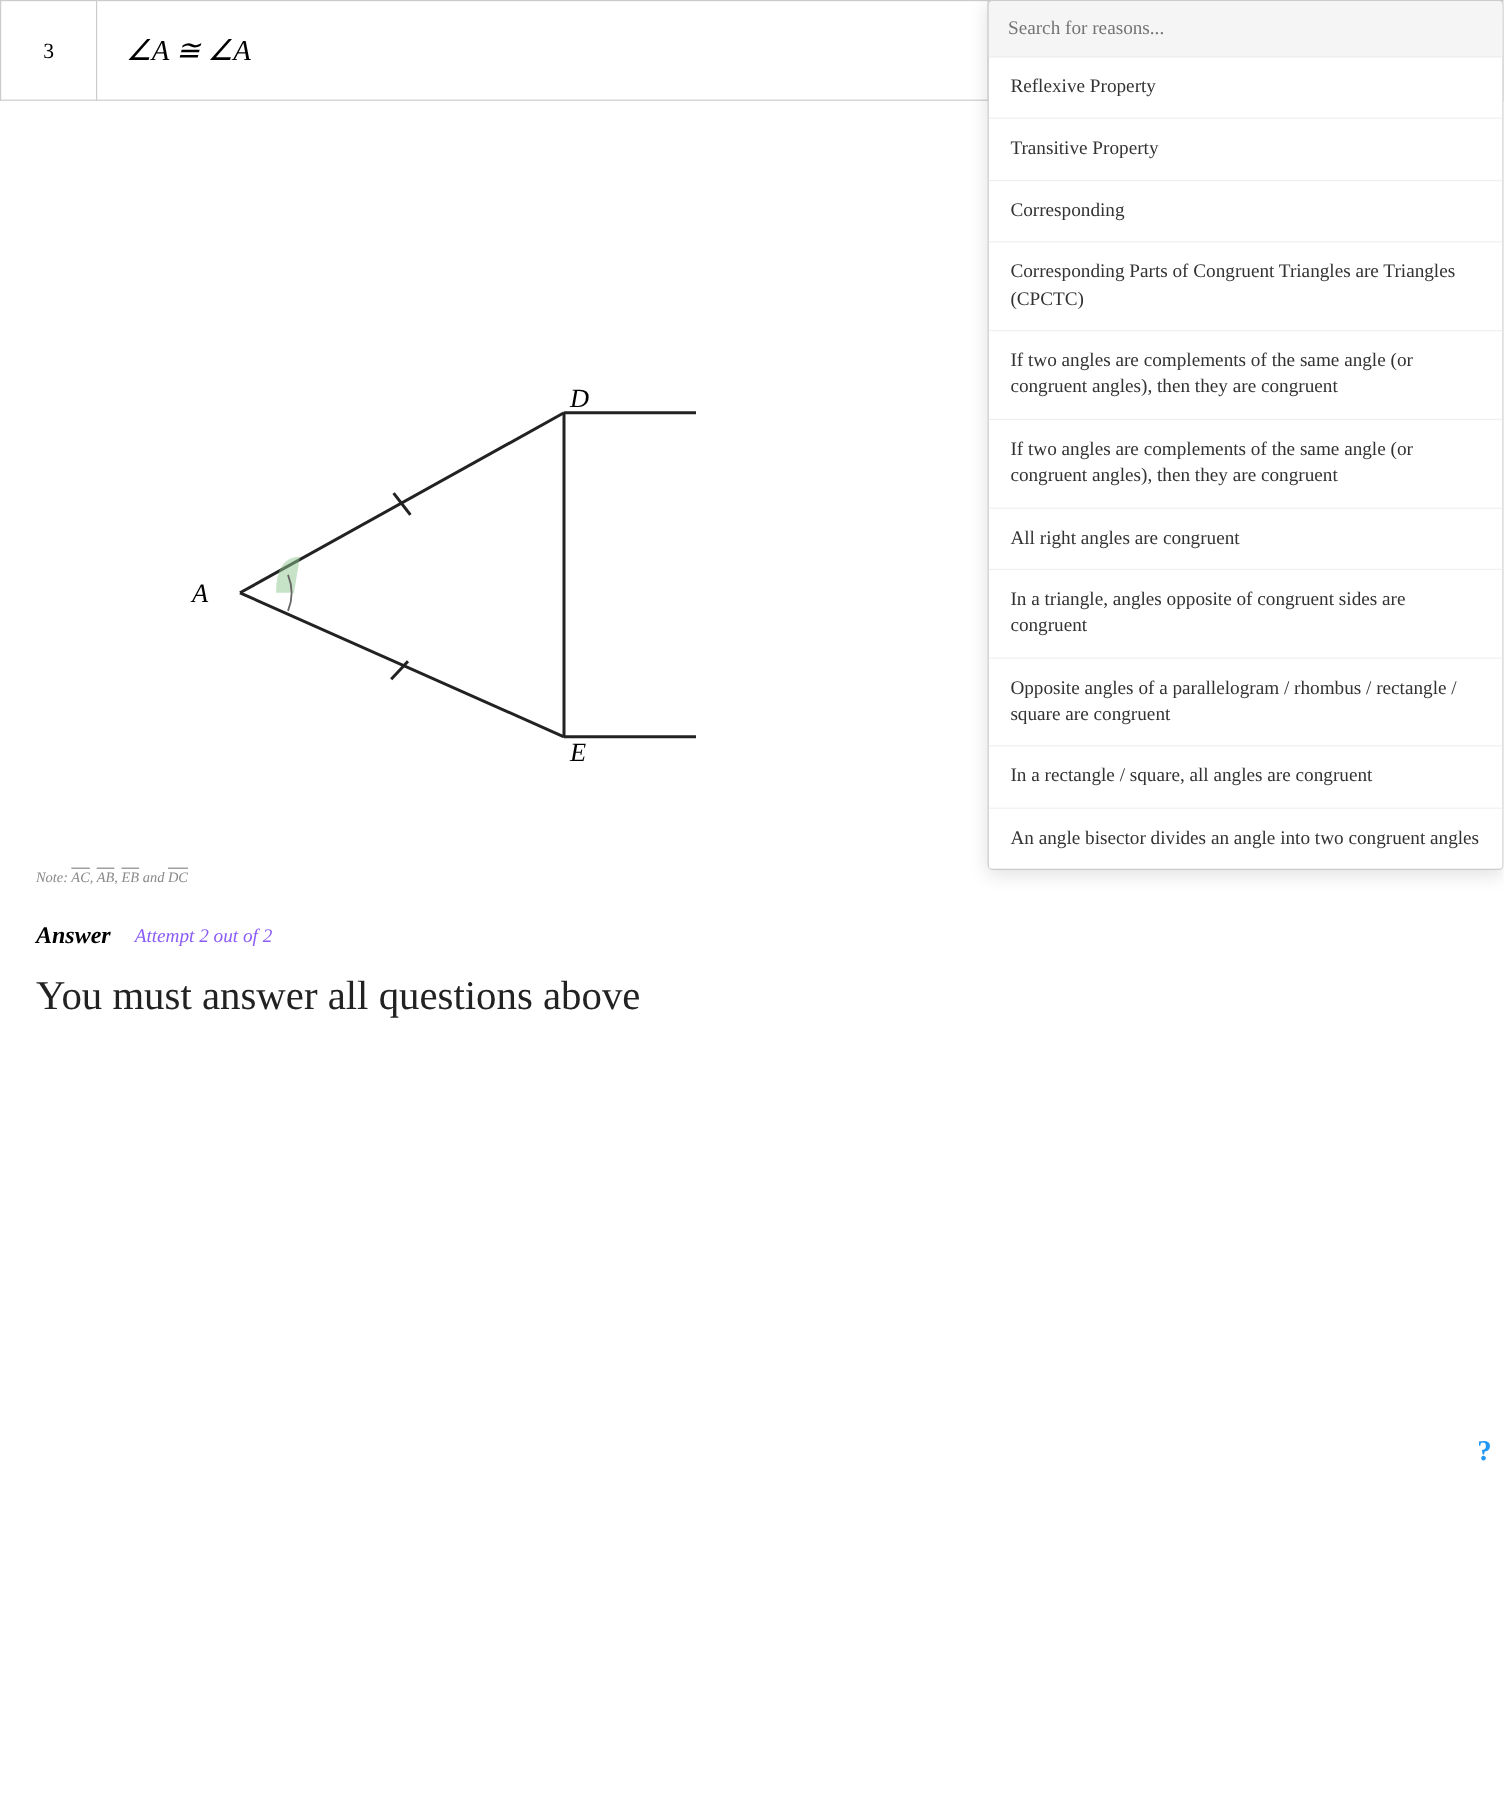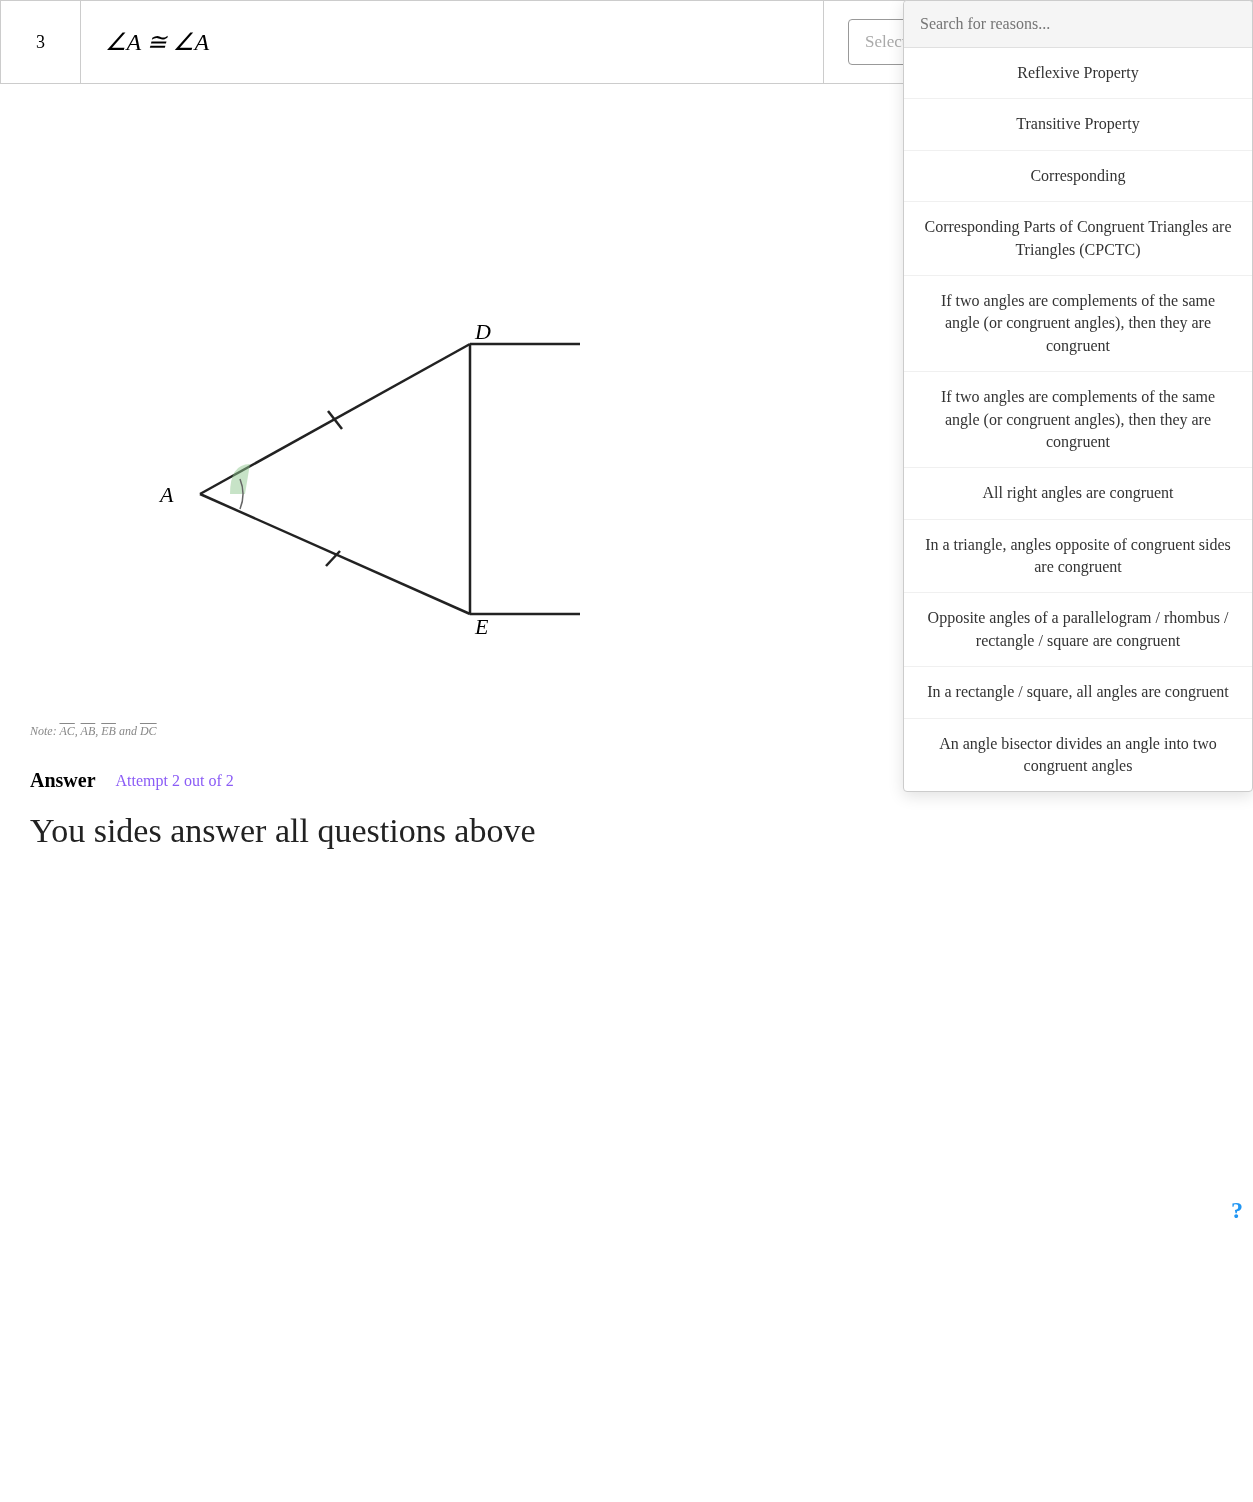--- a/index.html
+++ b/index.html
@@ -83,21 +83,20 @@
       max-height: 1300px;
     }
 
     .dropdown-list li {
       padding: 14px 18px;
       font-size: 16px;
       color: #333;
       cursor: pointer;
       border-bottom: 1px solid #f0f0f0;
       line-height: 1.4;
-      text-align: center;
     }
     .dropdown-list li:last-child {
       border-bottom: none;
     }
 
     
     .main-content {
       position: relative;
       padding: 20px 30px;
       min-height: 1200px;
@@ -117,20 +116,21 @@
       margin-top: 20px;
       font-style: italic;
     }
 
     
     .answer-section {
       margin-top: 30px;
       display: flex;
       align-items: center;
       gap: 20px;
+      font-style: italic;
     }
     .answer-label {
       font-size: 20px;
       font-weight: bold;
       font-family: Georgia, serif;
     }
     .attempt-text {
       font-size: 16px;
       color: #8b5cf6;
       font-family: Georgia, serif;
@@ -172,21 +172,21 @@
       </td>
       <td class="reason-cell">
         <div class="select-reason-trigger">
           <span>Select a Reason...</span>
         </div>
       </td>
     </tr>
   </tbody>
     </table>
 
-  <div class="dropdown-panel" style="top:0; right:0; width:350px;">
+  <div class="dropdown-panel" style="top:0; right:0; width:430px;">
     <input class="search-box" type="text" placeholder="Search for reasons..." style="">
     <ul class="dropdown-list">
       <li>Reflexive Property</li>
       <li>Transitive Property</li>
       <li>Corresponding</li>
       <li>Corresponding Parts of Congruent Triangles are Triangles (CPCTC)</li>
       <li>If two angles are complements of the same angle (or congruent angles), then they are congruent</li>
       <li>If two angles are complements of the same angle (or congruent angles), then they are congruent</li>
       <li>All right angles are congruent</li>
       <li>In a triangle, angles opposite of congruent sides are congruent</li>
@@ -227,18 +227,18 @@
 
     <div class="note-text">
       Note: <span class="overline">AC</span>, <span class="overline">AB</span>, <span class="overline">EB</span> and <span class="overline">DC</span>
     </div>
 
     <div class="answer-section">
       <span class="answer-label">Answer</span>
       <span class="attempt-text">Attempt 2 out of 2</span>
     </div>
 
-    <div class="must-answer">You sides answer all questions above</div>
+    <div class="must-answer">You must answer all questions above</div>
 
     <div class="help-btn">?</div>
   </div>
 
 </div>
 
 </body></html>

